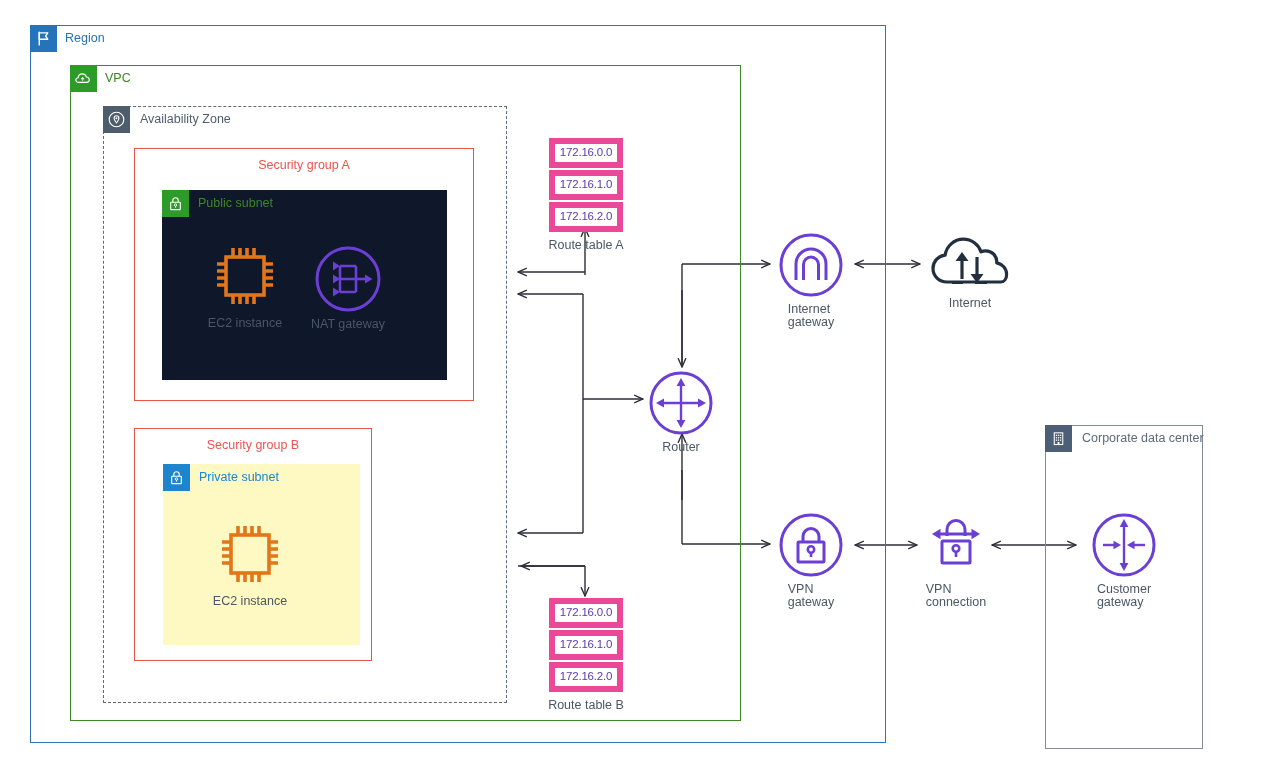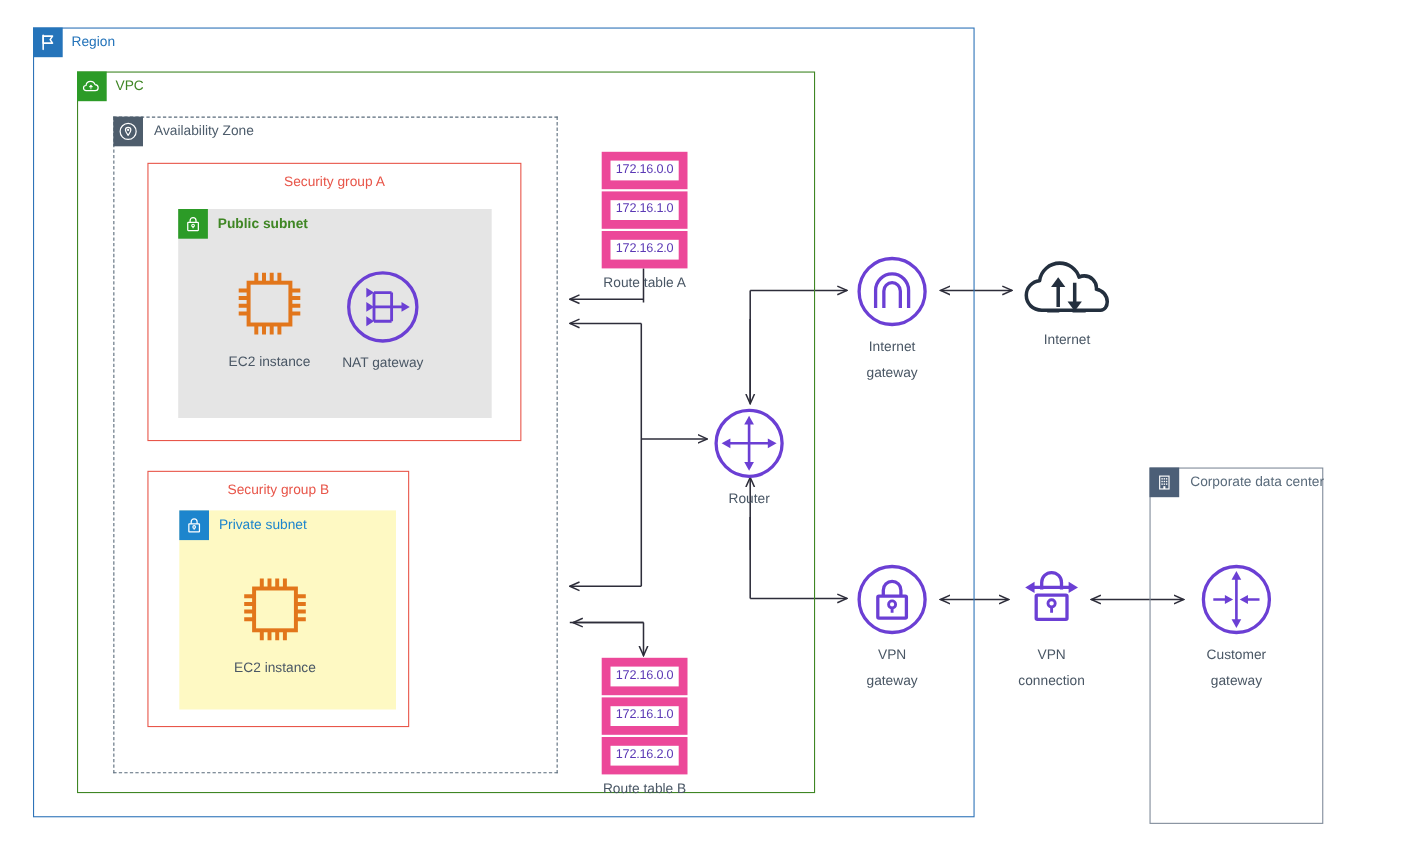--- a/index.html
+++ b/index.html
@@ -40,22 +40,21 @@
   .box-sg-a {
     left: 134px; top: 148px; width: 340px; height: 253px;
     border: 1.2px solid #e8564a;
   }
   .box-sg-b {
     left: 134px; top: 428px; width: 238px; height: 233px;
     border: 1.2px solid #e8564a;
   }
   .box-public-subnet {
     left: 162px; top: 190px; width: 285px; height: 190px;
-    background: #e5e5e5;
-    font-weight: bold;
+    background: #0f172a;
   }
   .box-private-subnet {
     left: 163px; top: 464px; width: 197px; height: 181px;
     background: #fef9c3;
   }
   .box-dc {
     left: 1045px; top: 425px; width: 158px; height: 324px;
     border: 1.2px solid #808b9a;
   }
 
@@ -98,31 +97,30 @@
   .node {
     position: absolute;
     display: flex;
     flex-direction: column;
     align-items: center;
   }
   .node .glyph { display: block; }
   .node .caption {
     margin-top: 5px;
     font-size: 12.5px;
-    line-height: 24px;
-    text-align: center;
+    line-height: 13px;
     color: #4a5765;
     white-space: pre-line;
   }
 
   
   .routetable { position: absolute; display: flex; flex-direction: column; align-items: center; }
   .rt-rows { display: flex; flex-direction: column; gap: 2px; }
   .rt-row {
-    border: 8px solid #ec4899;
+    border: 6px solid #ec4899;
     color: #5b38b5;
     font-size: 11.5px;
     line-height: 13px;
     padding: 2px 5px 3px 5px;
     background: #ffffff;
     text-align: center;
     letter-spacing: -0.2px;
   }
   .rt-caption {
     margin-top: 6px;

